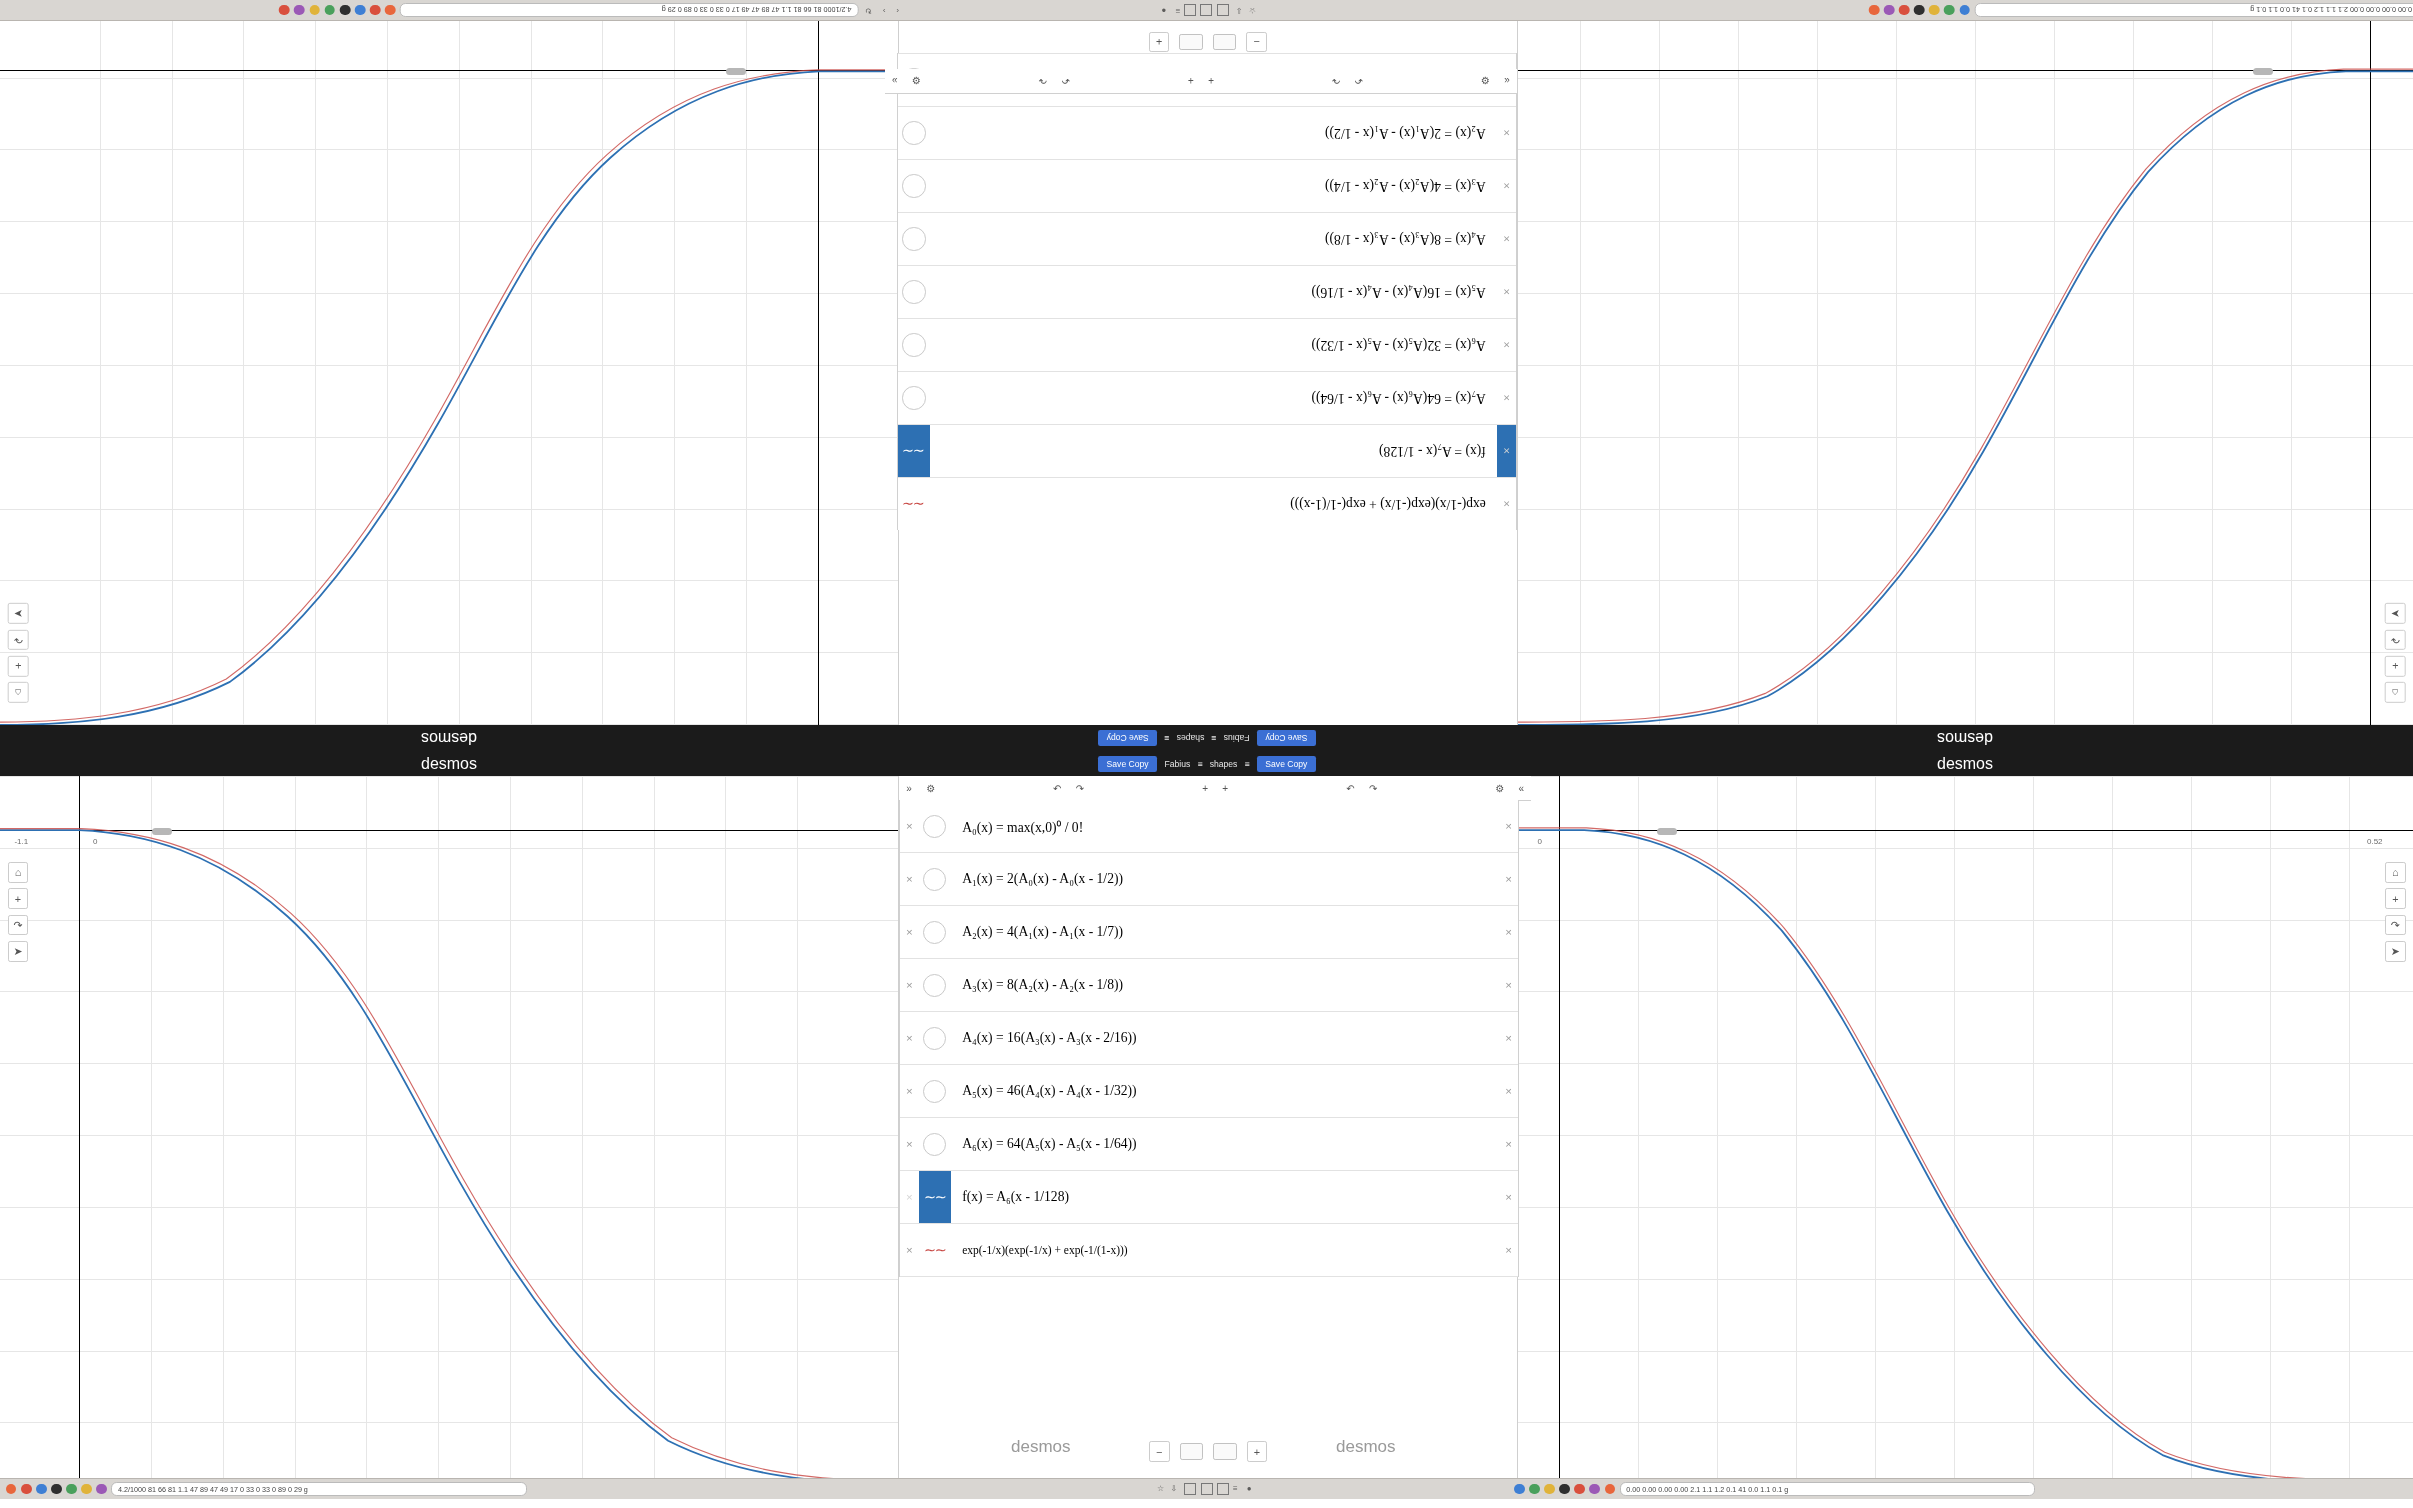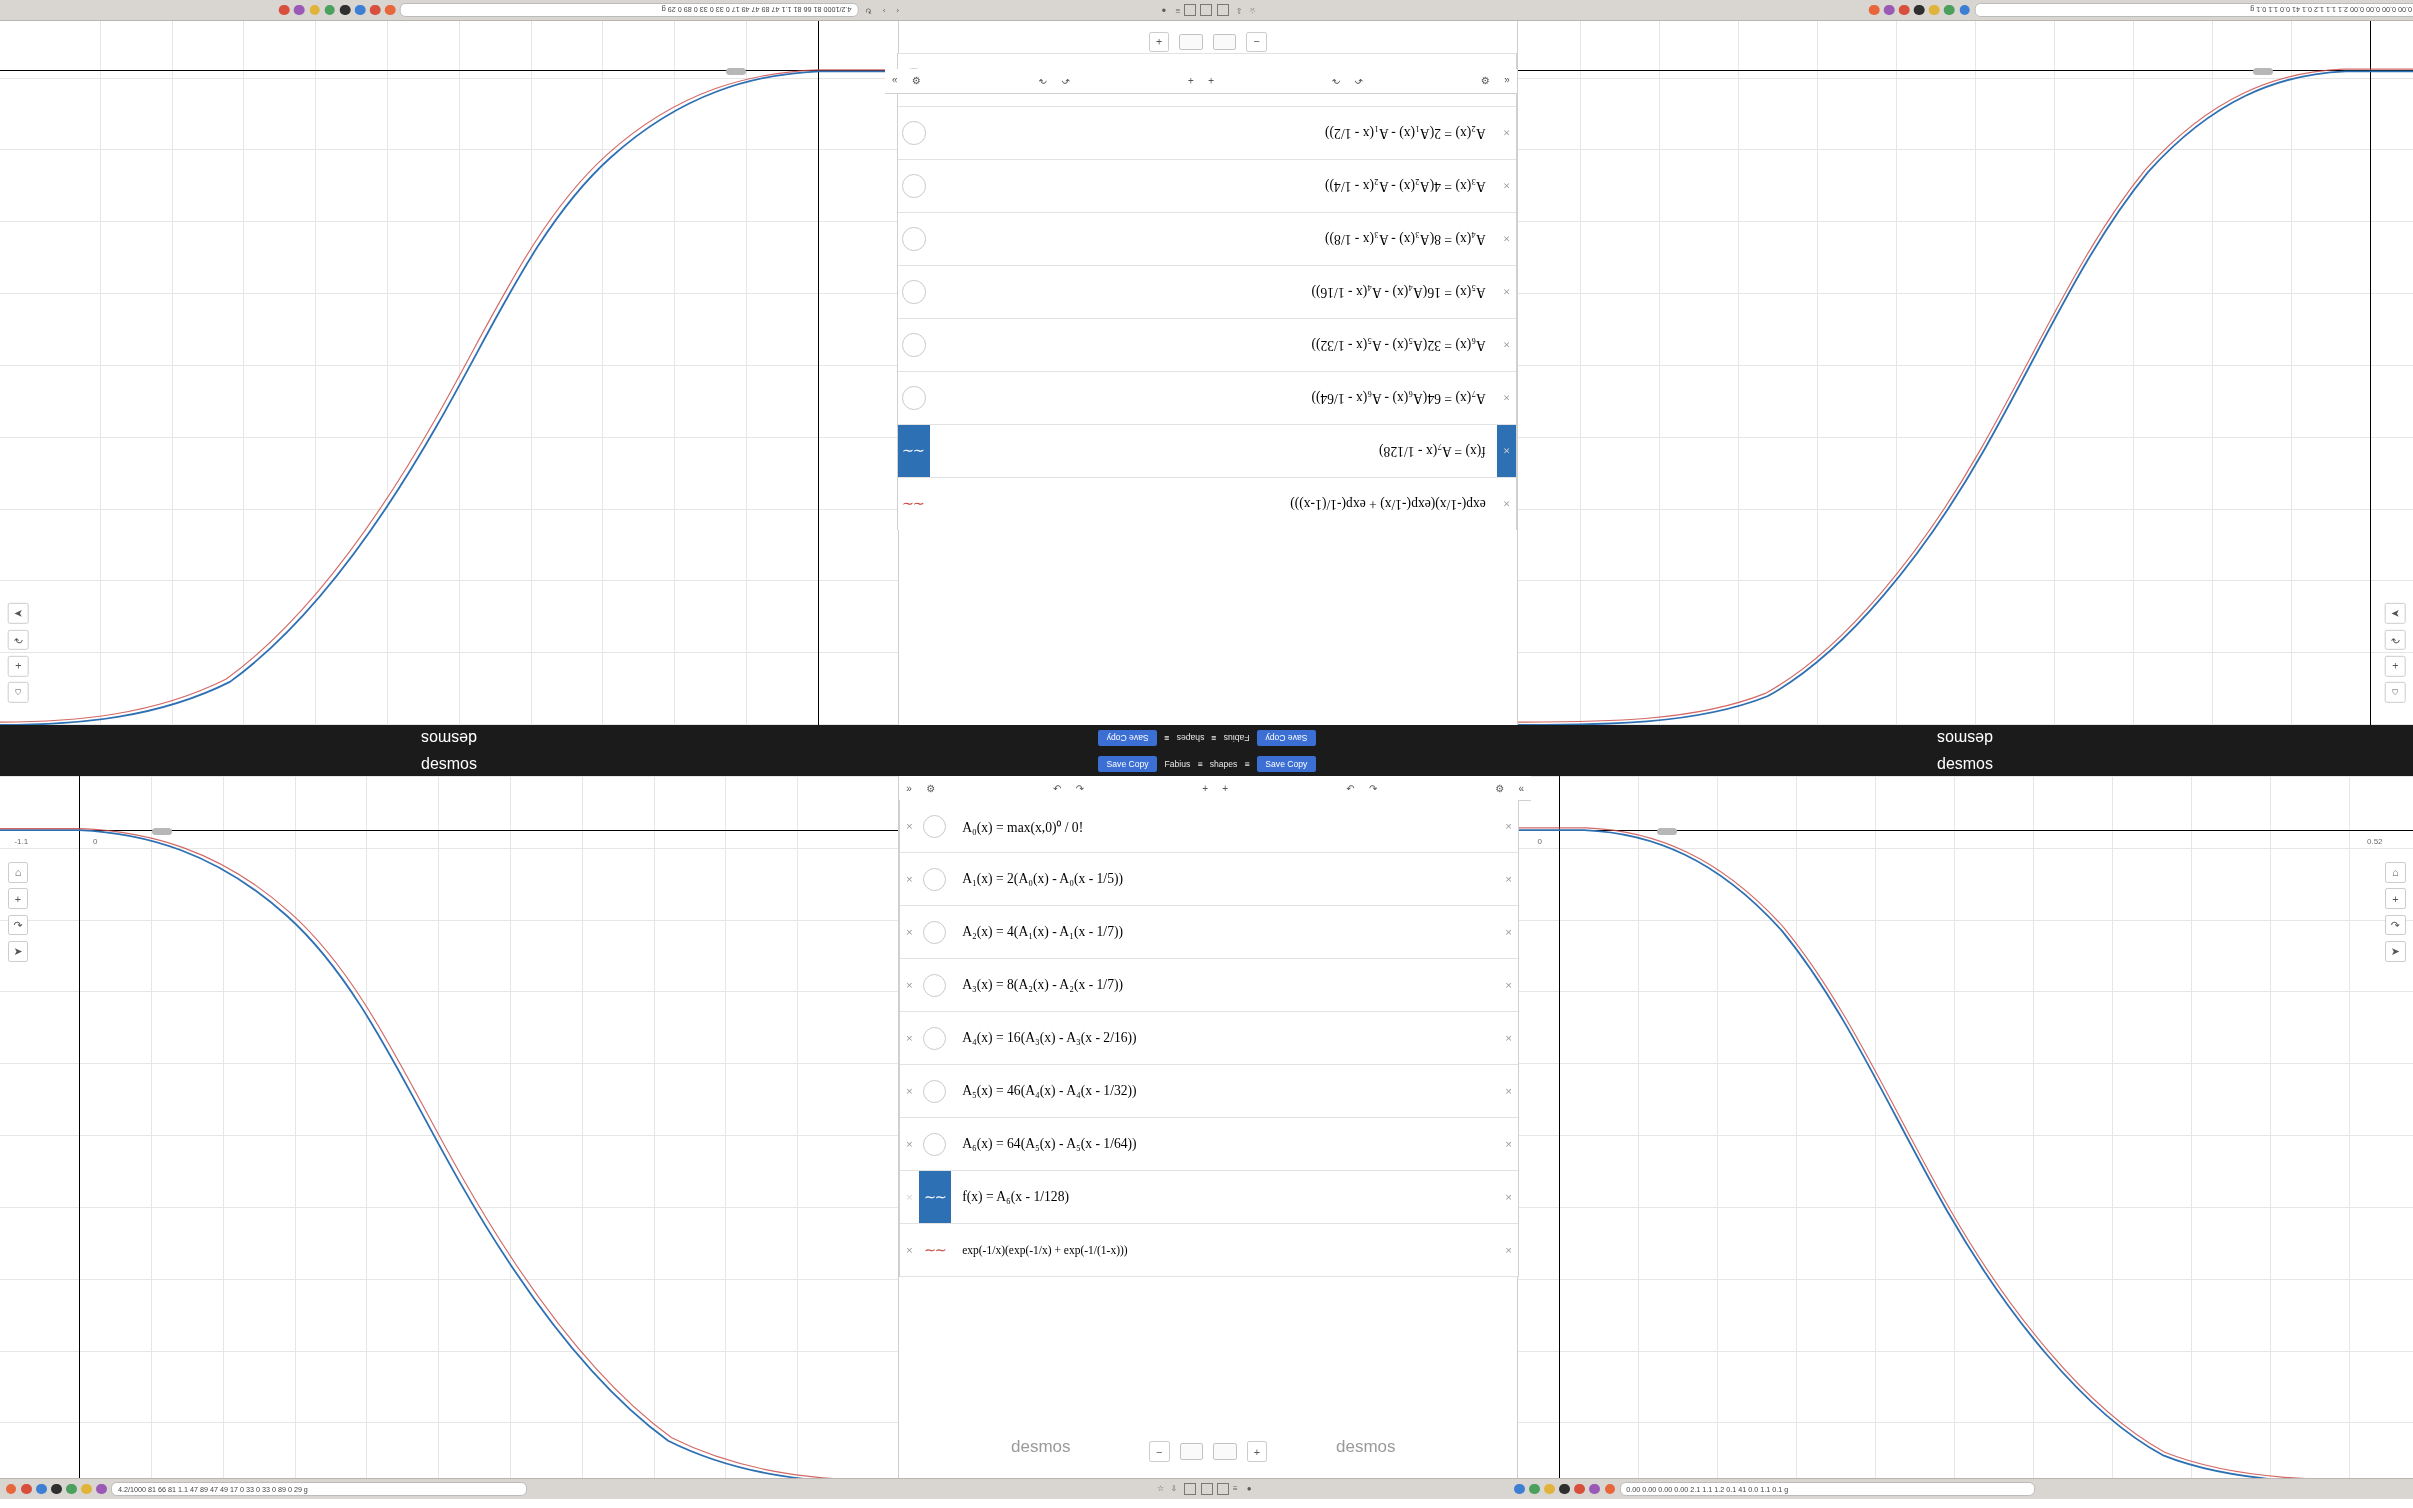--- a/index.html
+++ b/index.html
@@ -405,39 +405,39 @@
           </div>
         <div class="math">A₀(x) = max(x,0)⁰ / 0!</div>
         <div class="xbtn">×</div>
       </div>
 
       <div class="exprrow">
         <div class="xbtn">×</div>
         <div class="swatchcell">
             <span class="bead"></span>
           </div>
-        <div class="math">A₁(x) = 2(A₀(x) - A₀(x - 1/5))</div>
+        <div class="math">A₁(x) = 2(A₀(x) - A₀(x - 1/2))</div>
         <div class="xbtn">×</div>
       </div>
 
       <div class="exprrow">
         <div class="xbtn">×</div>
         <div class="swatchcell">
             <span class="bead"></span>
           </div>
         <div class="math">A₂(x) = 4(A₁(x) - A₁(x - 1/7))</div>
         <div class="xbtn">×</div>
       </div>
 
       <div class="exprrow">
         <div class="xbtn">×</div>
         <div class="swatchcell">
             <span class="bead"></span>
           </div>
-        <div class="math">A₃(x) = 8(A₂(x) - A₂(x - 1/7))</div>
+        <div class="math">A₃(x) = 8(A₂(x) - A₂(x - 1/8))</div>
         <div class="xbtn">×</div>
       </div>
 
       <div class="exprrow">
         <div class="xbtn">×</div>
         <div class="swatchcell">
             <span class="bead"></span>
           </div>
         <div class="math">A₄(x) = 16(A₃(x) - A₃(x - 2/16))</div>
         <div class="xbtn">×</div>

